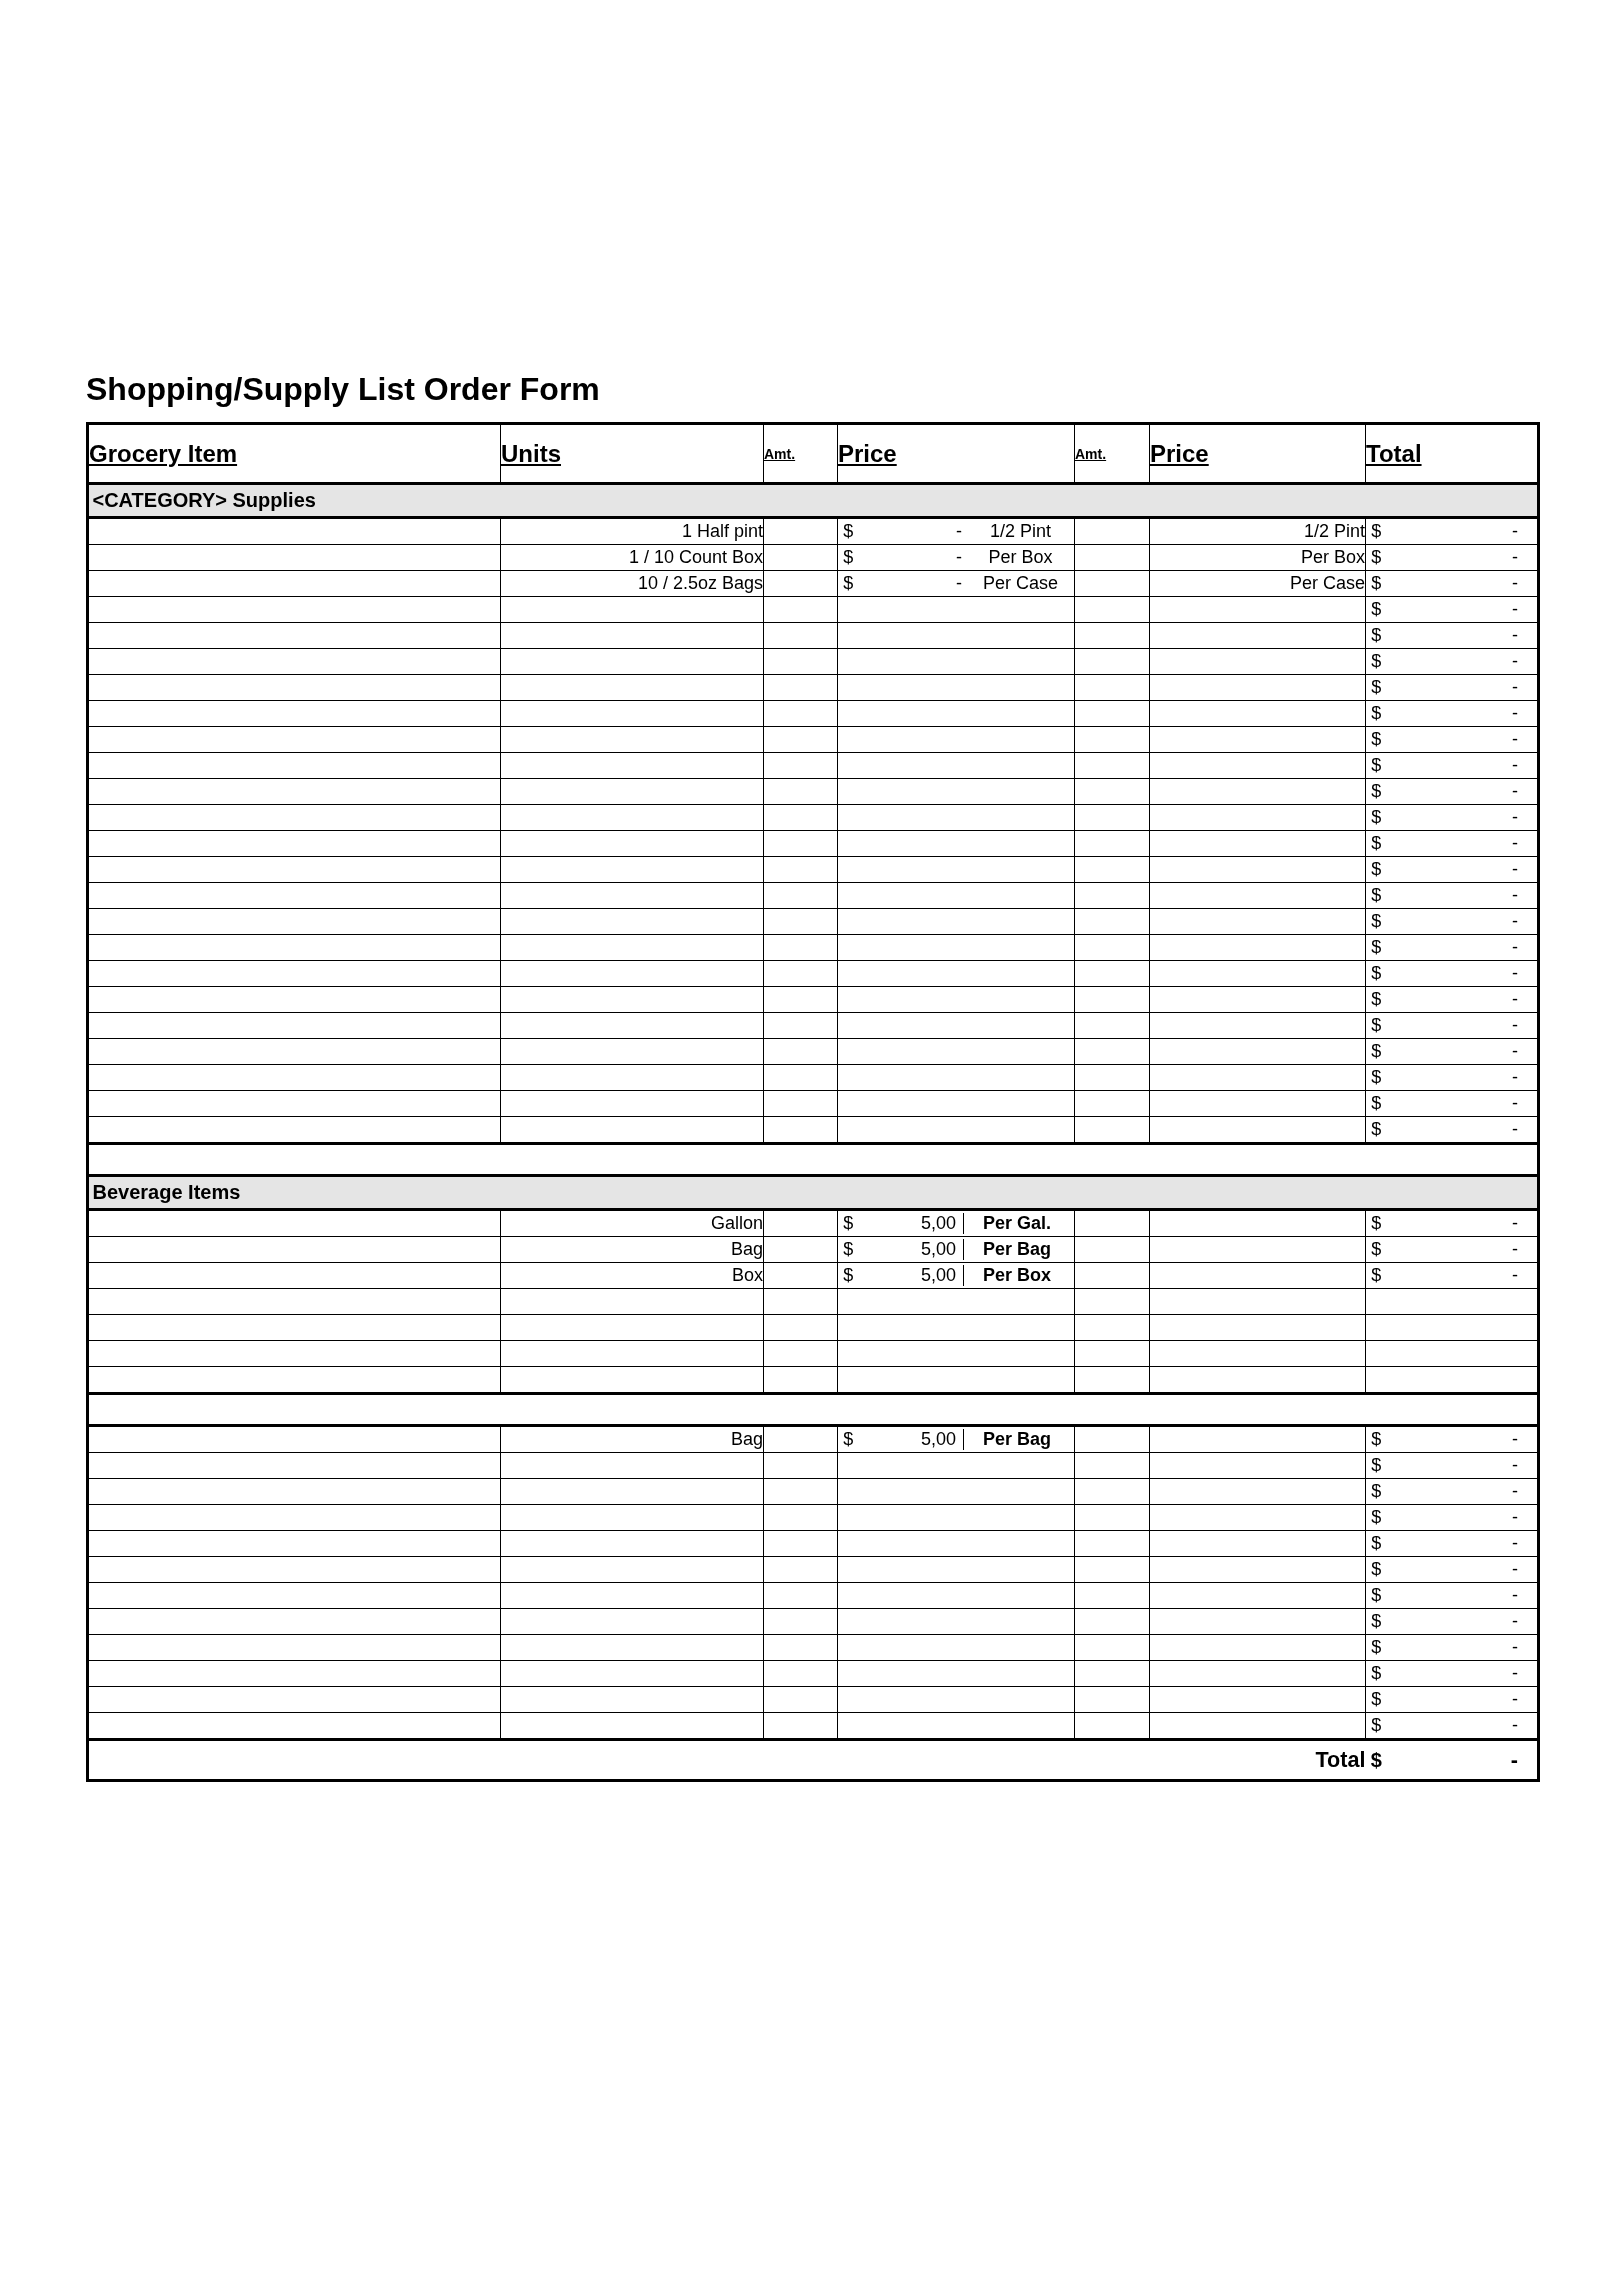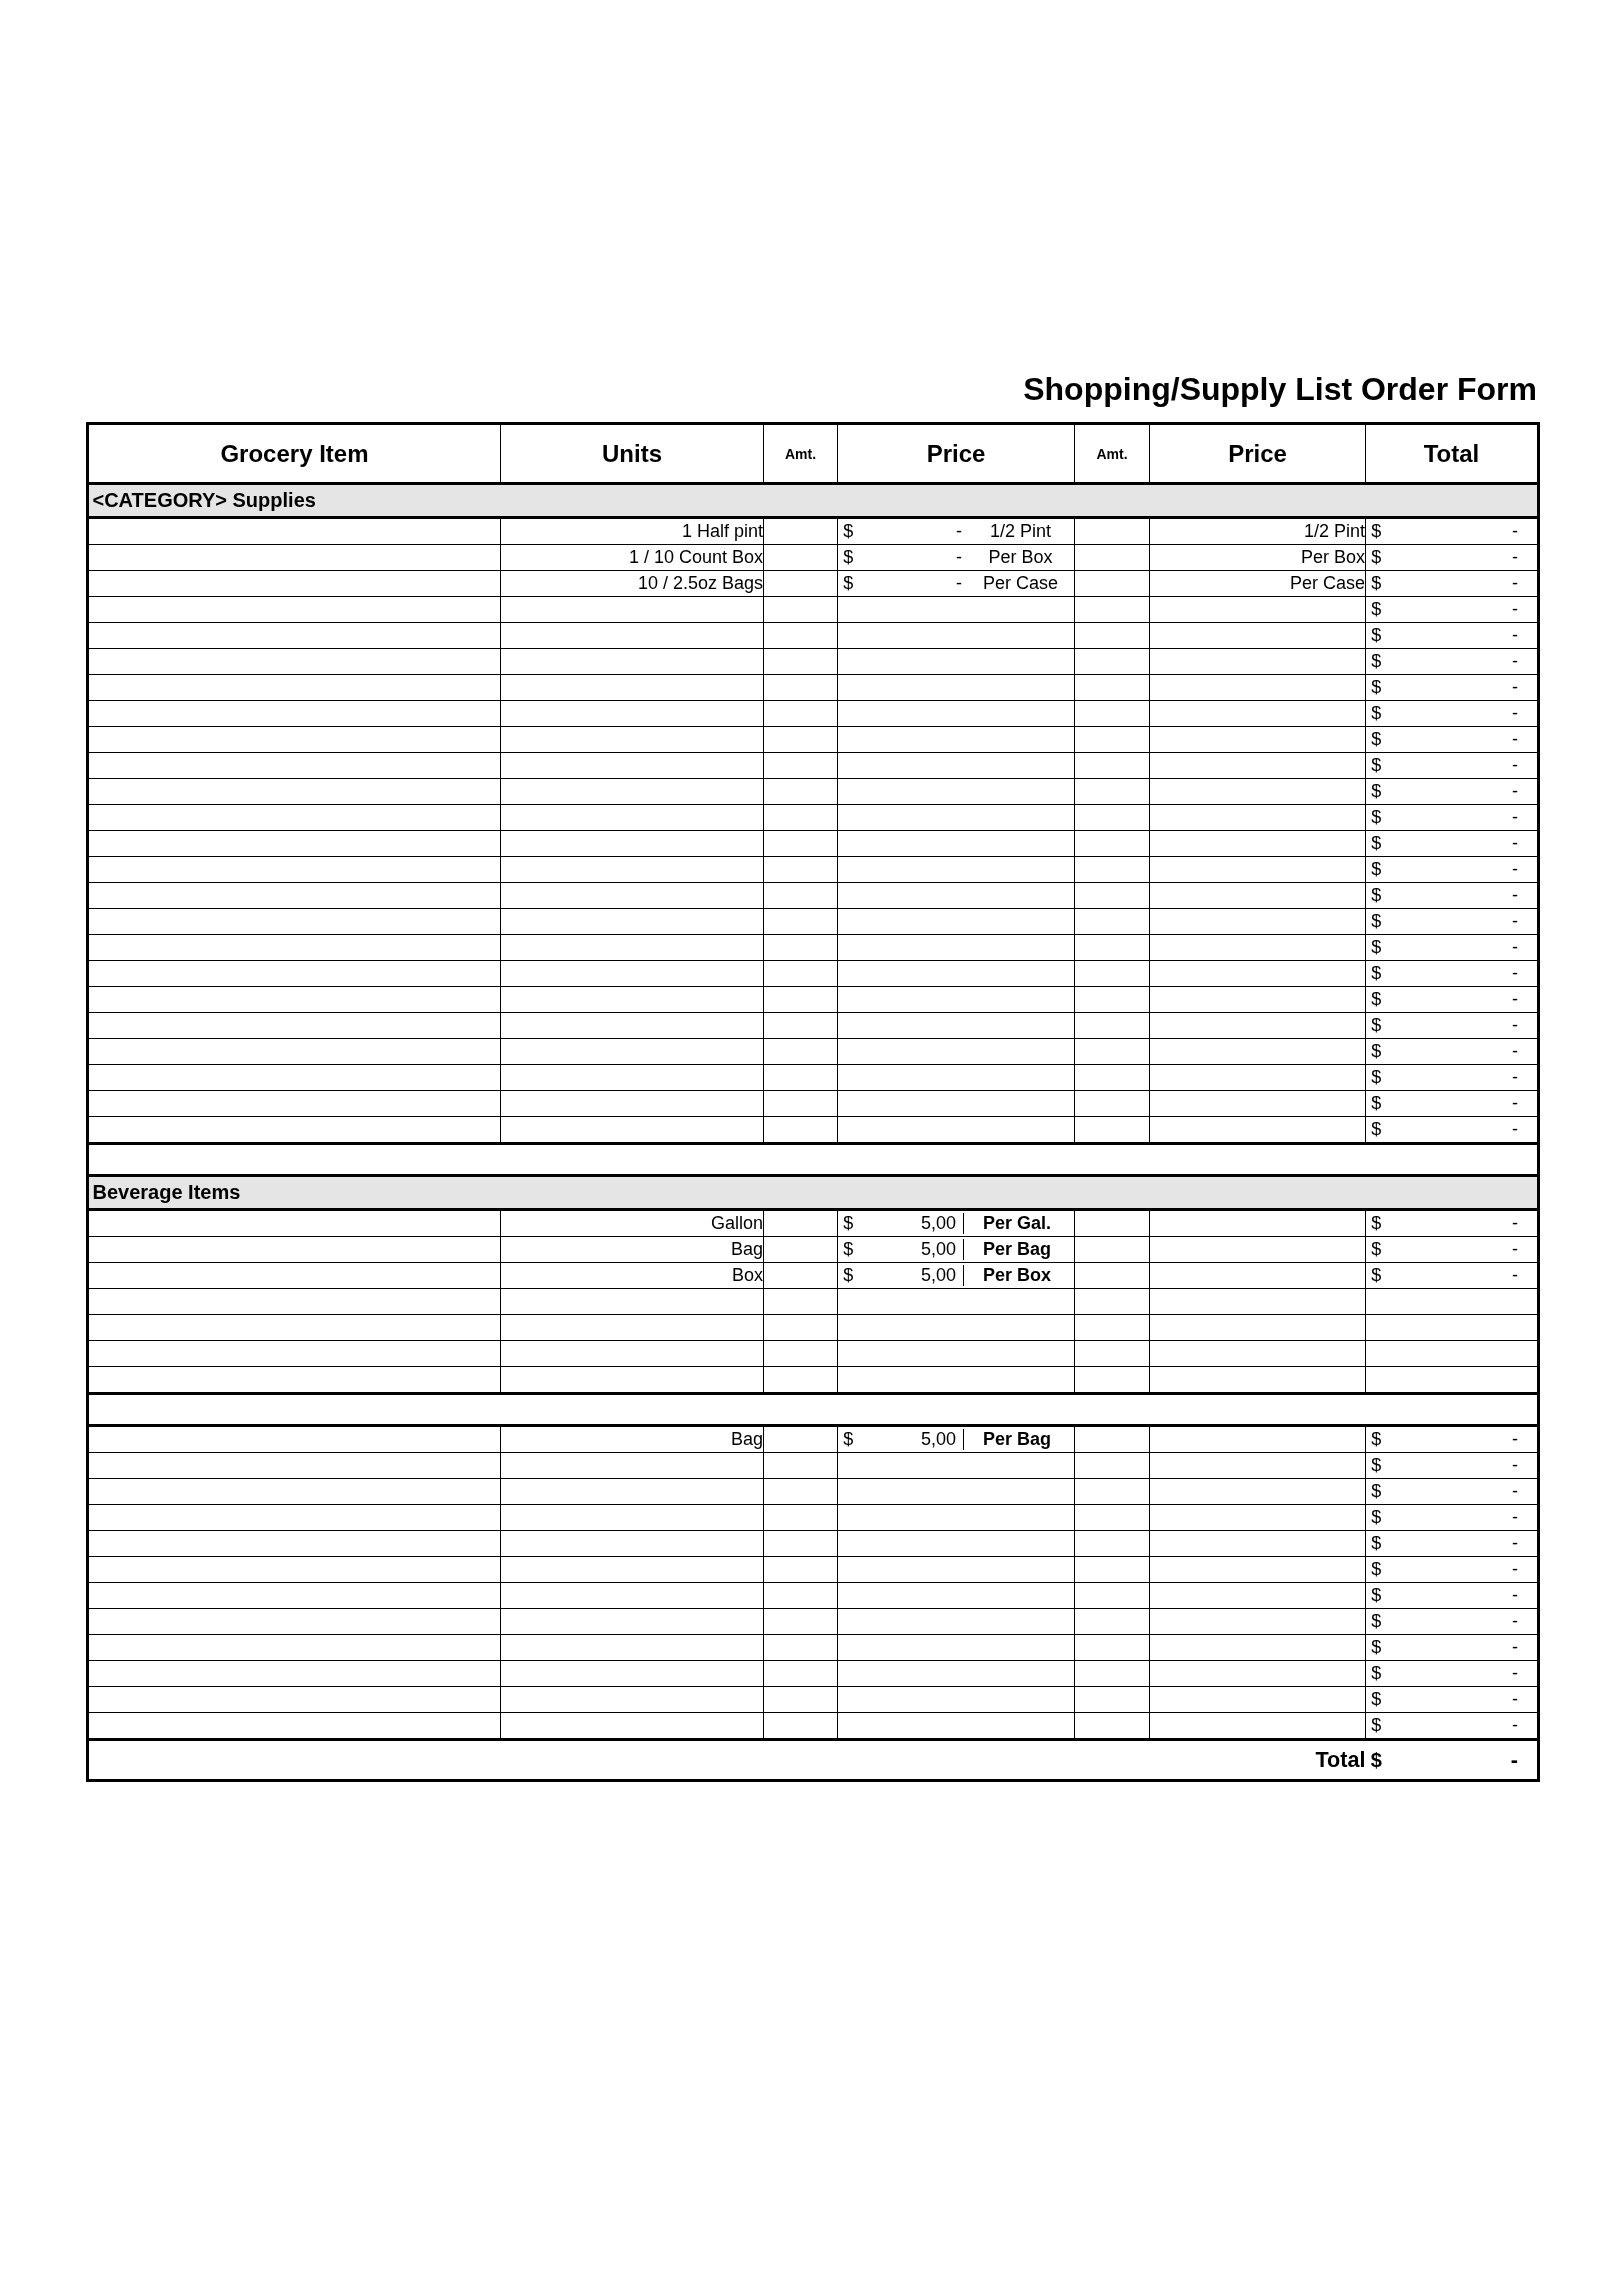--- a/index.html
+++ b/index.html
@@ -16,21 +16,21 @@
   }
 
   #sheet {
     position: absolute;
     left: 86px;
     top: 371px;
     width: 1451px;
   }
 
   #form-title {
-    text-align: right;
+    text-align: left;
     font-size: 32px;
     font-weight: bold;
     letter-spacing: 0px;
     padding-bottom: 14px;
     white-space: nowrap;
   }
 
   table.order-table {
     border-collapse: collapse;
     table-layout: fixed;
@@ -50,28 +50,29 @@
   col.c-units   { width: 263px; }
   col.c-amt1    { width: 74px;  }
   col.c-price1  { width: 237px; }
   col.c-amt2    { width: 75px;  }
   col.c-price2  { width: 216px; }
   col.c-total   { width: 173px; }
 
   
   tr.header-row td {
     height: 57px;
-    text-align: center;
+    text-align: left;
     vertical-align: middle;
     font-size: 24px;
     font-weight: bold;
     border-top: 3.5px solid #000;
     border-bottom: 3.5px solid #000;
     border-left: 1.7px solid #000;
     border-right: 1.7px solid #000;
+    text-decoration: underline;
   }
   tr.header-row td.first { border-left: 3.5px solid #000; }
   tr.header-row td.last  { border-right: 3.5px solid #000; }
   tr.header-row td.amt   { font-size: 14px; }
 
   
   tr.cat-row td {
     height: 31px;
     background: #e5e5e5;
     font-size: 20px;

